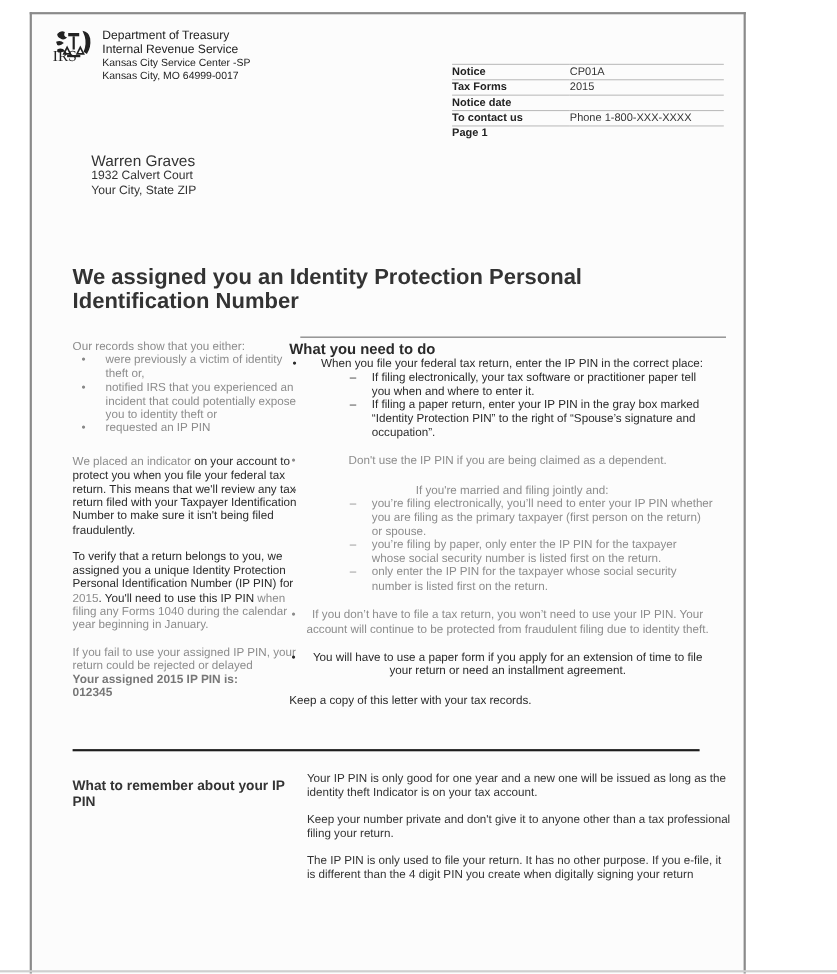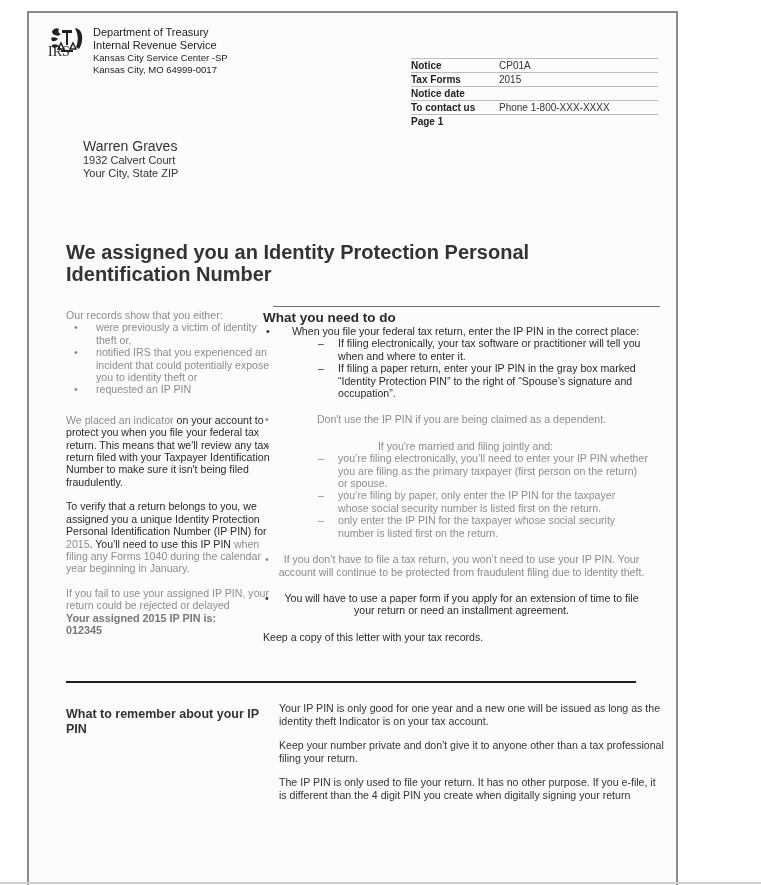--- a/index.html
+++ b/index.html
@@ -18,21 +18,21 @@
     .logo { left: 20px; top: 12px; width: 36px; height: 48px; }
     .logo svg { display: block; }
     .irs-text { left: 19px; top: 28px; font-family: "Liberation Serif", serif; font-size: 14px; letter-spacing: 0px; color: #222; line-height: 22px; }
     .agency { left: 64px; top: 13px; font-size: 11px; line-height: 13px; color: #222; }
     .agency .small { font-size: 9.5px; line-height: 12px; }
 
     
     .notice-table { left: 382px; top: 45px; width: 247px; border-collapse: collapse; font-size: 10px; }
     .notice-table td { padding: 1px 0 1px 0; height: 11px; line-height: 11px; border-top: 1px solid #bdbdbd; }
     .notice-table tr:last-child td { border-top: 1px solid #bdbdbd; }
-    .notice-table td.k { font-weight: bold; width: 88px; color: #222; }
+    .notice-table td.k { font-weight: bold; width: 107px; color: #222; }
     .notice-table td.v { color: #333; }
 
     
     .address { left: 54px; top: 125px; color: #333; }
     .address .name { font-size: 14px; line-height: 16px; }
     .address .line { font-size: 11px; line-height: 13px; }
 
     
     .subtitle { left: 37px; top: 212px; font-size: 13px; color: #333; }
     .title { left: 37px; top: 228px; width: 560px; font-size: 20px; font-weight: bold; color: #333; line-height: 22px; }
@@ -139,21 +139,21 @@
     <p class="mt12"><span class="dark">To verify that a return belongs to you, we assigned you a unique Identity Protection Personal Identification Number (IP PIN) for </span><span class="gray">2015</span><span class="dark">. You'll need to use this IP PIN</span><span class="gray"> when filing any Forms 1040 during the calendar year beginning in January.</span></p>
     <p class="mt12 gray">If you fail to use your assigned IP PIN, your return could be rejected or delayed</p>
     <p class="pin-label">Your assigned 2015 IP PIN is:</p>
     <p class="pin-val">012345</p>
   </div>
 
   <div class="abs rule-right"></div>
   <div class="abs right-col">
     <h2>What you need to do</h2>
     <p class="b dark">When you file your federal tax return, enter the IP PIN in the correct place:</p>
-    <p class="dash dark">If filing electronically, your tax software or practitioner will tell you when and where to enter it.</p>
+    <p class="dash dark">If filing electronically, your tax software or practitioner paper tell you when and where to enter it.</p>
     <p class="dash dark">If filing a paper return, enter your IP PIN in the gray box marked “Identity Protection PIN” to the right of “Spouse’s signature and occupation”.</p>
     <p class="b b2 gray" style="margin-top:14px">Don't use the IP PIN if you are being claimed as a dependent.</p>
     <p class="b gray" style="margin-top:14px">If you're married and filing jointly and:</p>
     <p class="dash gray">you’re filing electronically, you’ll need to enter your IP PIN whether you are filing as the primary taxpayer (first person on the return) or spouse.</p>
     <p class="dash gray">you’re filing by paper, only enter the IP PIN for the taxpayer whose social security number is listed first on the return.</p>
     <p class="dash gray">only enter the IP PIN for the taxpayer whose social security number is listed first on the return.</p>
     <p class="b b2 gray" style="margin-top:14px">If you don’t have to file a tax return, you won’t need to use your IP PIN. Your account will continue to be protected from fraudulent filing due to identity theft.</p>
     <p class="b b2 dark" style="margin-top:14px">You will have to use a paper form if you apply for an extension of time to file your return or need an installment agreement.</p>
     <p class="dark" style="margin-top:14px">Keep a copy of this letter with your tax records.</p>
   </div>

